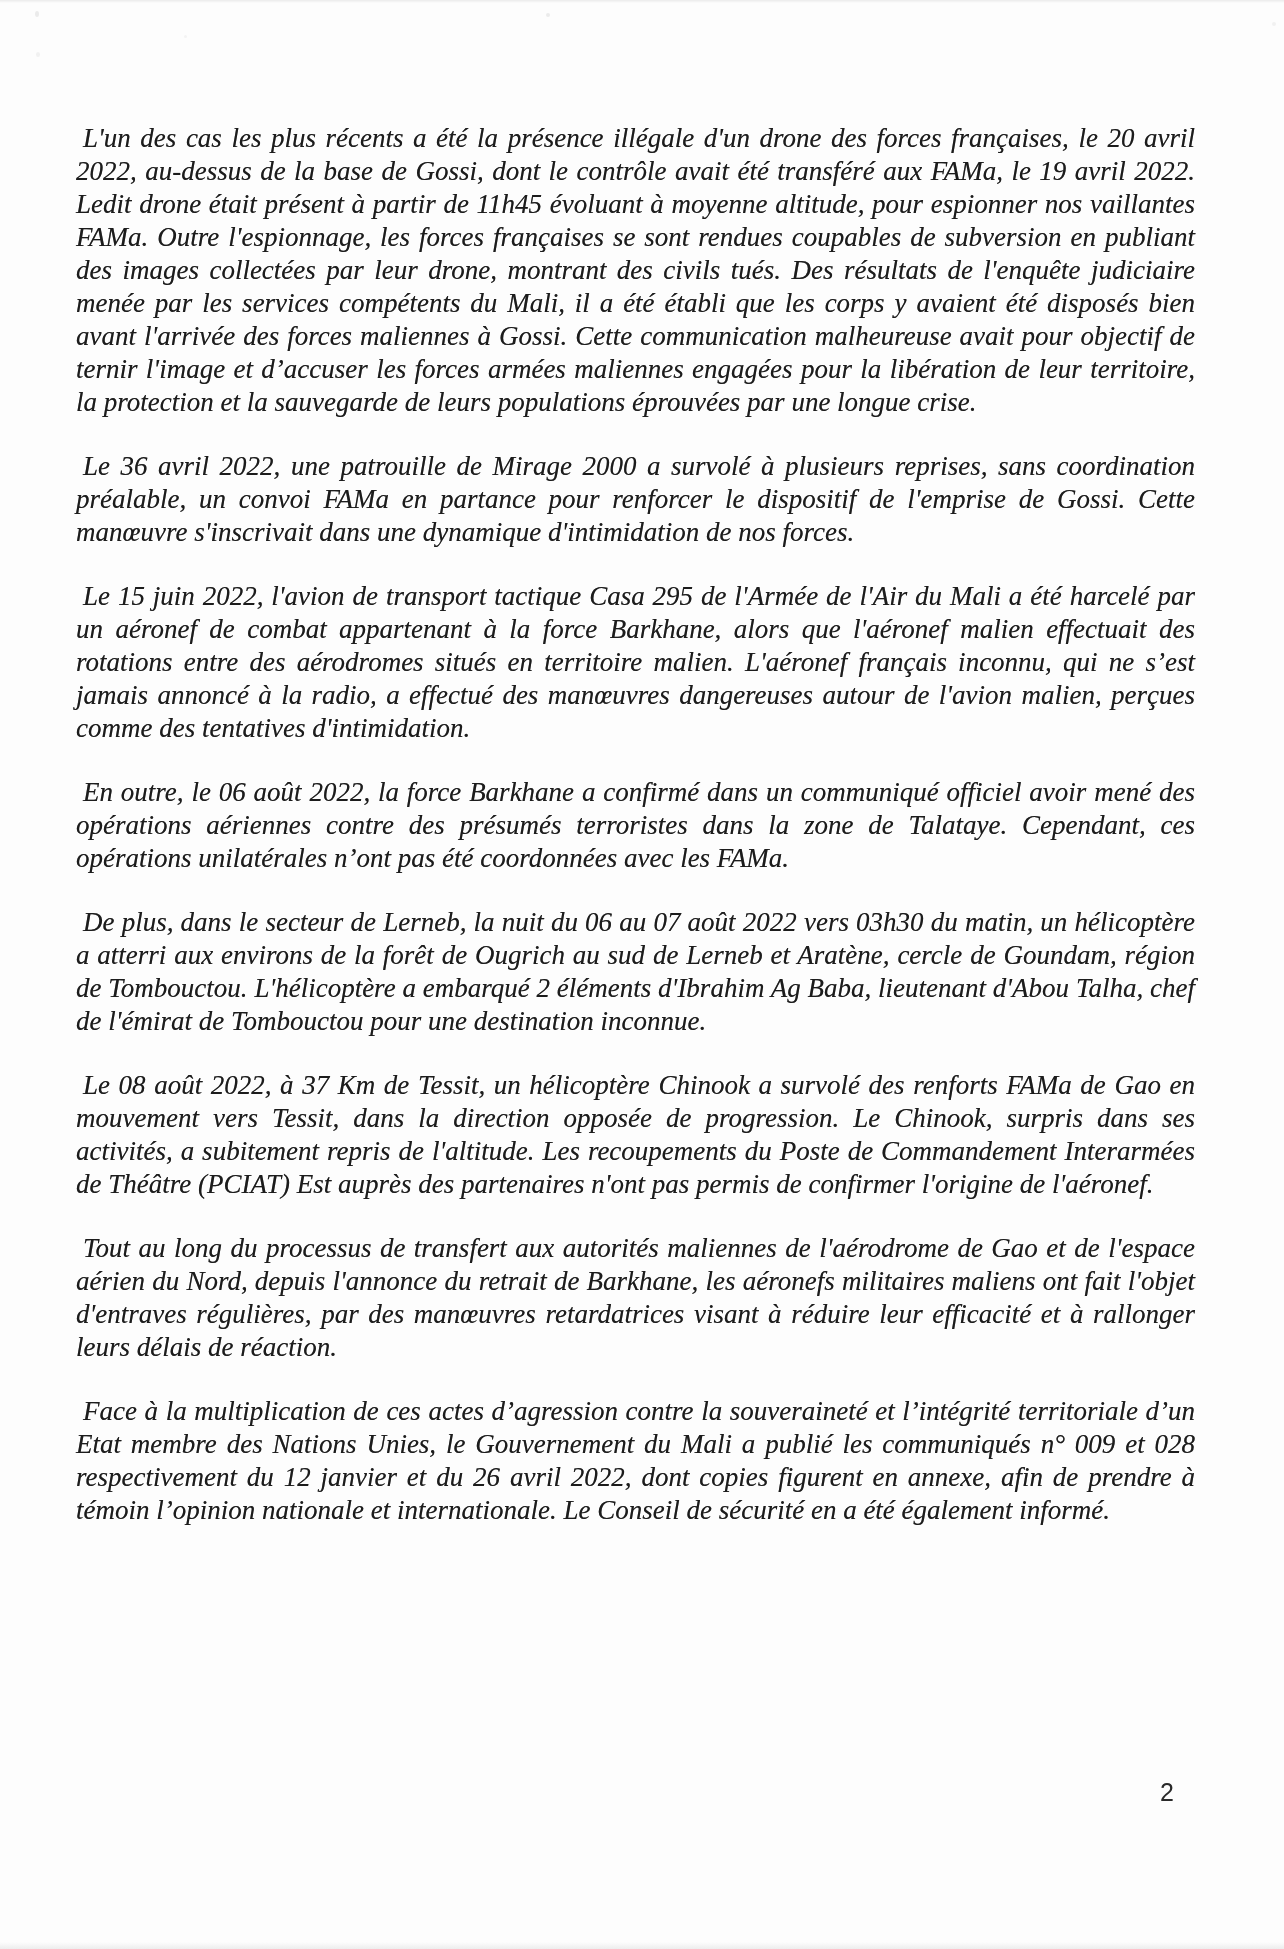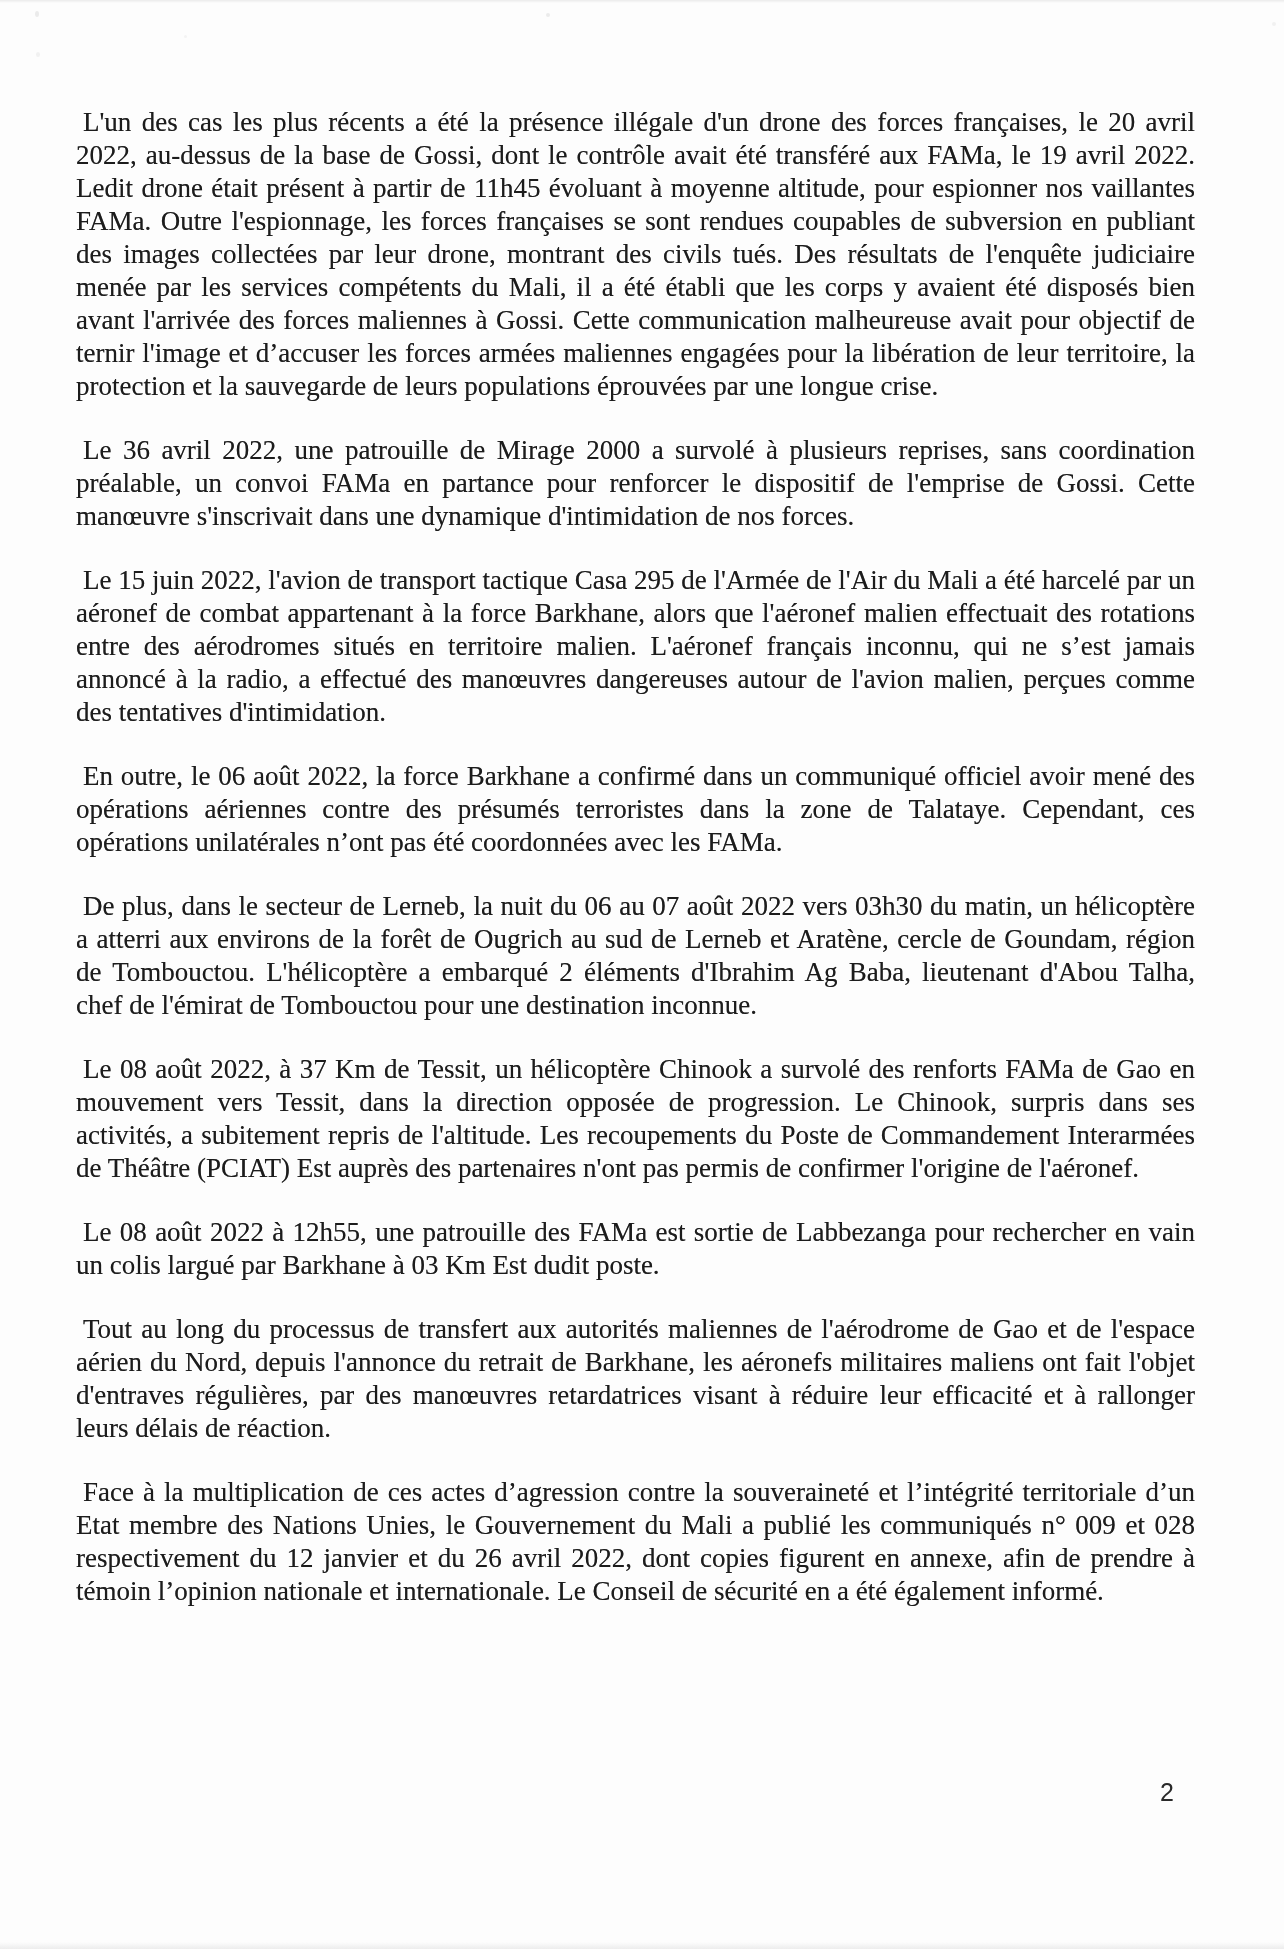--- a/index.html
+++ b/index.html
@@ -50,22 +50,23 @@
     left: 76px;
     top: 106px;
     width: 1119px;
     color: #1c1c1c;
     font-size: 27px;
     line-height: 33px;
     text-align: justify;
     text-shadow: 0 0 0.5px rgba(30,30,30,0.55);
   }
   .content p {
-    margin: 0 0 31px 0;
+    margin: 16px 0 31px 0;
     text-indent: 7px;
+    font-style: italic;
   }
   .page-number {
     position: absolute;
     left: 1152px;
     top: 1778px;
     width: 30px;
     color: #2a2a2a;
     font-family: "Liberation Sans", "DejaVu Sans", sans-serif;
     font-size: 25px;
     line-height: 28px;
@@ -84,21 +85,20 @@
   <div class="speck s4"></div>
   <div class="speck s5"></div>
 
   <div class="content">
     <p>L'un des cas les plus récents a été la présence illégale d'un drone des forces françaises, le 20 avril 2022, au-dessus de la base de Gossi, dont le contrôle avait été transféré aux FAMa, le 19 avril 2022. Ledit drone était présent à partir de 11h45 évoluant à moyenne altitude, pour espionner nos vaillantes FAMa. Outre l'espionnage, les forces françaises se sont rendues coupables de subversion en publiant des images collectées par leur drone, montrant des civils tués. Des résultats de l'enquête judiciaire menée par les services compétents du Mali, il a été établi que les corps y avaient été disposés bien avant l'arrivée des forces maliennes à Gossi. Cette communication malheureuse avait pour objectif de ternir l'image et d’accuser les forces armées maliennes engagées pour la libération de leur territoire, la protection et la sauvegarde de leurs populations éprouvées par une longue crise.</p>
     <p>Le 36 avril 2022, une patrouille de Mirage 2000 a survolé à plusieurs reprises, sans coordination préalable, un convoi FAMa en partance pour renforcer le dispositif de l'emprise de Gossi. Cette manœuvre s'inscrivait dans une dynamique d'intimidation de nos forces.</p>
     <p>Le 15 juin 2022, l'avion de transport tactique Casa 295 de l'Armée de l'Air du Mali a été harcelé par un aéronef de combat appartenant à la force Barkhane, alors que l'aéronef malien effectuait des rotations entre des aérodromes situés en territoire malien. L'aéronef français inconnu, qui ne s’est jamais annoncé à la radio, a effectué des manœuvres dangereuses autour de l'avion malien, perçues comme des tentatives d'intimidation.</p>
     <p>En outre, le 06 août 2022, la force Barkhane a confirmé dans un communiqué officiel avoir mené des opérations aériennes contre des présumés terroristes dans la zone de Talataye. Cependant, ces opérations unilatérales n’ont pas été coordonnées avec les FAMa.</p>
     <p>De plus, dans le secteur de Lerneb, la nuit du 06 au 07 août 2022 vers 03h30 du matin, un hélicoptère a atterri aux environs de la forêt de Ougrich au sud de Lerneb et Aratène, cercle de Goundam, région de Tombouctou. L'hélicoptère a embarqué 2 éléments d'Ibrahim Ag Baba, lieutenant d'Abou Talha, chef de l'émirat de Tombouctou pour une destination inconnue.</p>
     <p>Le 08 août 2022, à 37 Km de Tessit, un hélicoptère Chinook a survolé des renforts FAMa de Gao en mouvement vers Tessit, dans la direction opposée de progression. Le Chinook, surpris dans ses activités, a subitement repris de l'altitude. Les recoupements du Poste de Commandement Interarmées de Théâtre (PCIAT) Est auprès des partenaires n'ont pas permis de confirmer l'origine de l'aéronef.</p>
-    <p>Le 08 août 2022 à 12h55, une patrouille des FAMa est sortie de Labbezanga pour rechercher en vain un colis largué par Barkhane à 03 Km Est dudit poste.</p>
     <p>Tout au long du processus de transfert aux autorités maliennes de l'aérodrome de Gao et de l'espace aérien du Nord, depuis l'annonce du retrait de Barkhane, les aéronefs militaires maliens ont fait l'objet d'entraves régulières, par des manœuvres retardatrices visant à réduire leur efficacité et à rallonger leurs délais de réaction.</p>
     <p>Face à la multiplication de ces actes d’agression contre la souveraineté et l’intégrité territoriale d’un Etat membre des Nations Unies, le Gouvernement du Mali a publié les communiqués n° 009 et 028 respectivement du 12 janvier et du 26 avril 2022, dont copies figurent en annexe, afin de prendre à témoin l’opinion nationale et internationale. Le Conseil de sécurité en a été également informé.</p>
   </div>
 
   <div class="page-number">2</div>
 
   <div class="edge-bottom"></div>
 </div>
 
 </body></html>

